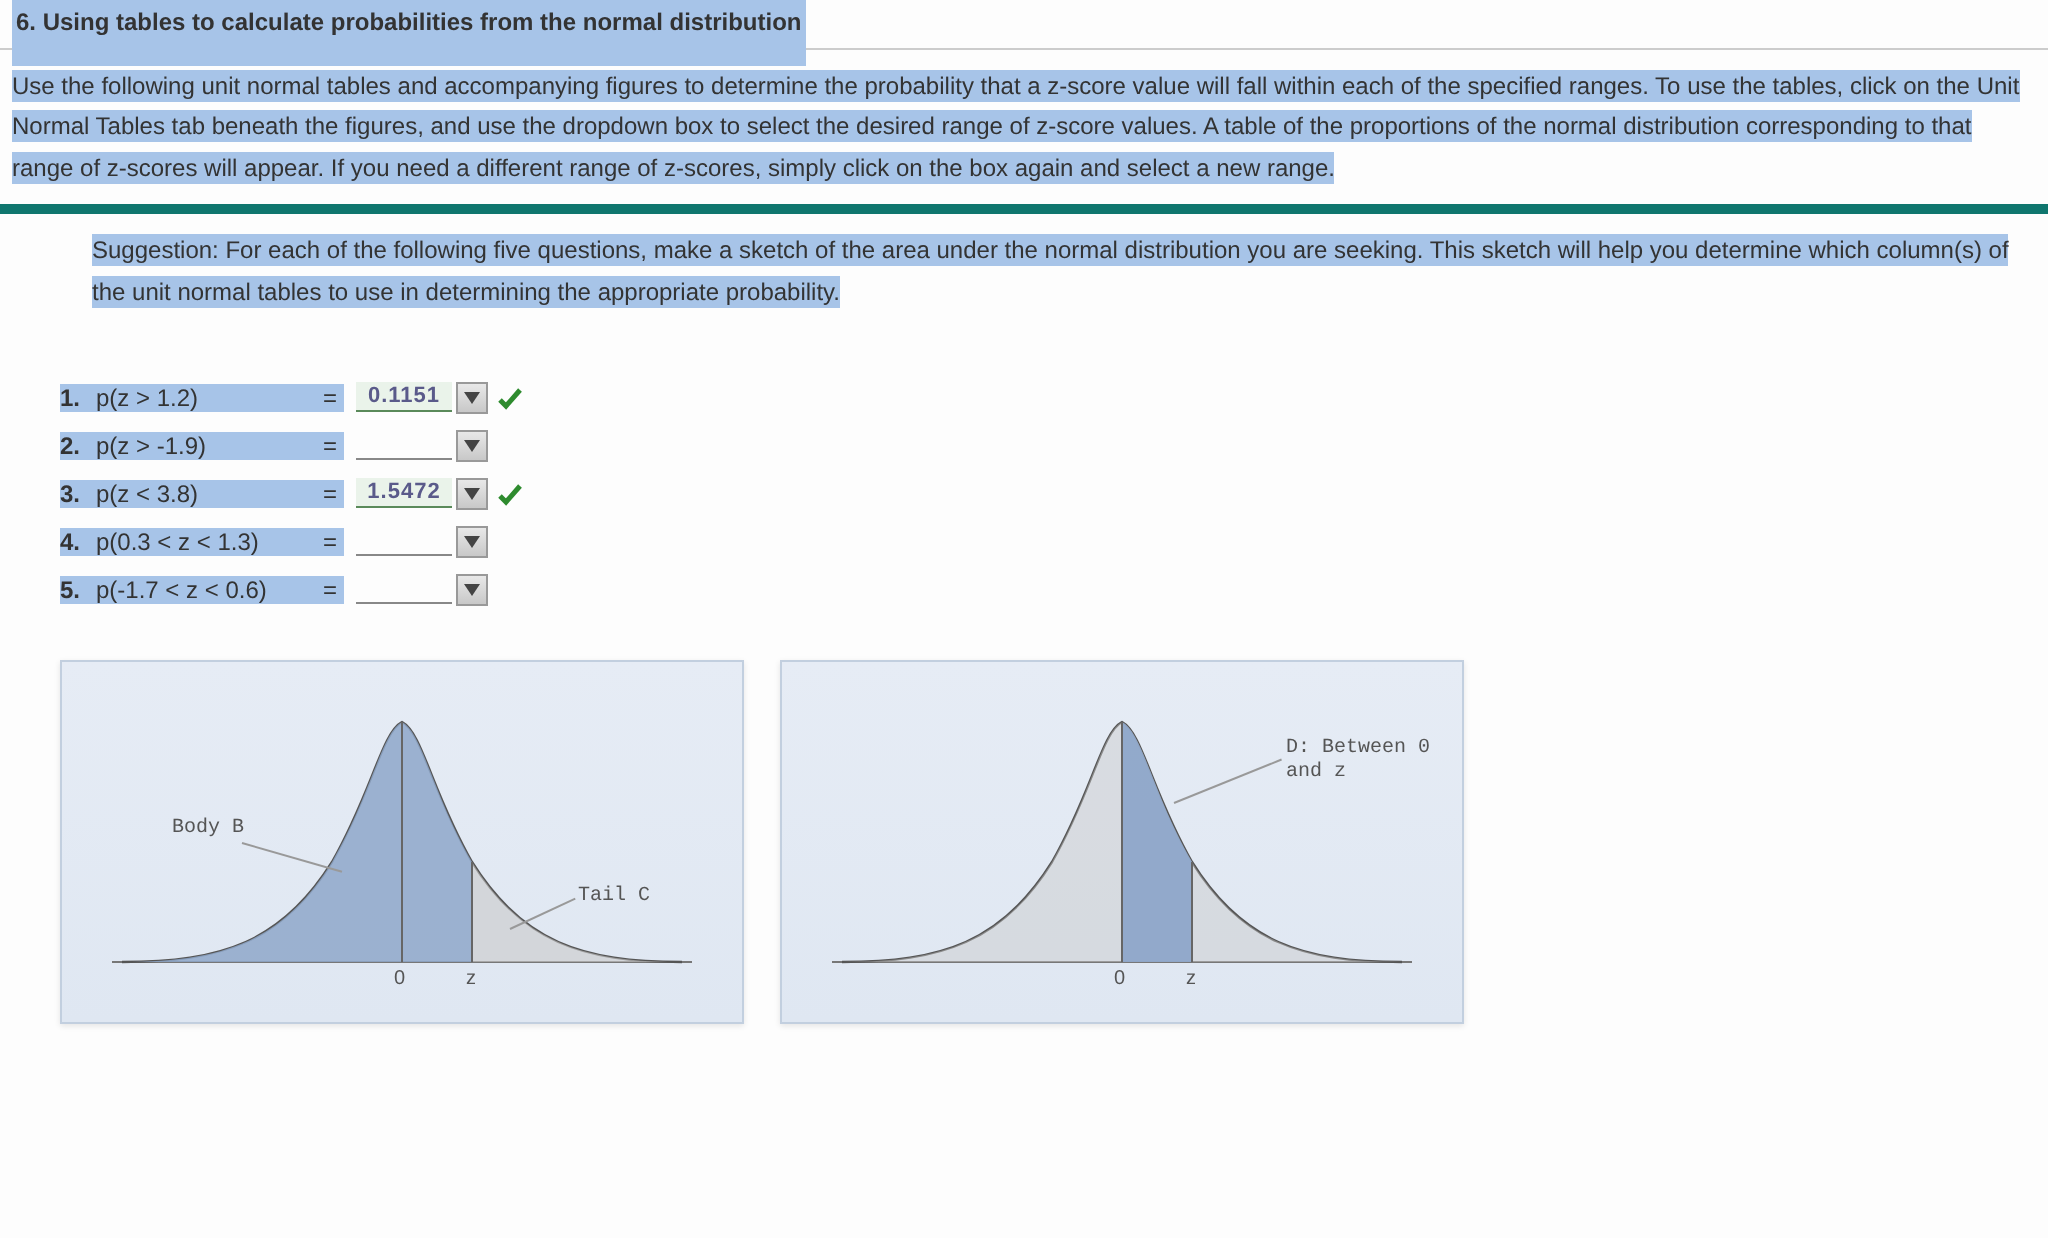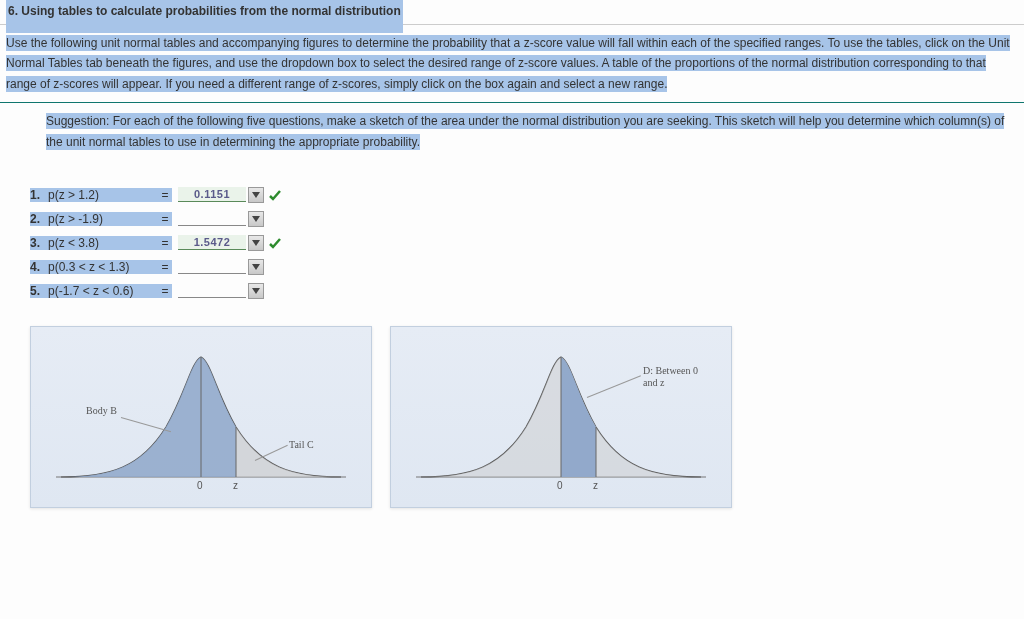--- a/index.html
+++ b/index.html
@@ -16,21 +16,21 @@
     padding: 4px 6px 6px 6px;
     border-bottom: 1px solid #ccc;
   }
   .title-row .hl {
     font-weight: bold;
     font-size: 12px;
     padding: 15px 2px;
   }
   .para-block {
     padding: 8px 6px;
-    border-bottom: 1px solid #0f766e;
+    border-bottom: 5px solid #0f766e;
     line-height: 1.7;
   }
   .para-block span.hl { padding: 1px 0; }
   .questions {
     padding: 24px 6px 12px 30px;
   }
   .qrow {
     display: flex;
     align-items: center;
     height: 22px;
@@ -48,21 +48,21 @@
     text-align: center;
   }
   .answer-box {
     display: inline-flex;
     align-items: center;
     margin-left: 6px;
   }
   .answer-val {
     display: inline-block;
     min-width: 44px;
-    padding: 0 12px;
+    padding: 0 2px;
     border-bottom: 1px solid #888;
     text-align: center;
     font-size: 11px;
     color: #5a5a8a;
     font-weight: bold;
     letter-spacing: 0.5px;
     height: 14px;
     line-height: 14px;
   }
   .answer-val.correct {
@@ -111,21 +111,21 @@
   .fig .axis-label {
     position: absolute;
     font-size: 10px;
     color: #555;
     font-family: Arial, sans-serif;
   }
   .fig .annot {
     position: absolute;
     font-size: 10px;
     color: #555;
-    font-family: Liberation Serif, serif;
+    font-family: Liberation Mono, monospace;
   }
   .annot-line {
     position:absolute;
     background:#999;
     height:1px;
   }
 </style>
 </head>
 <body>
 

